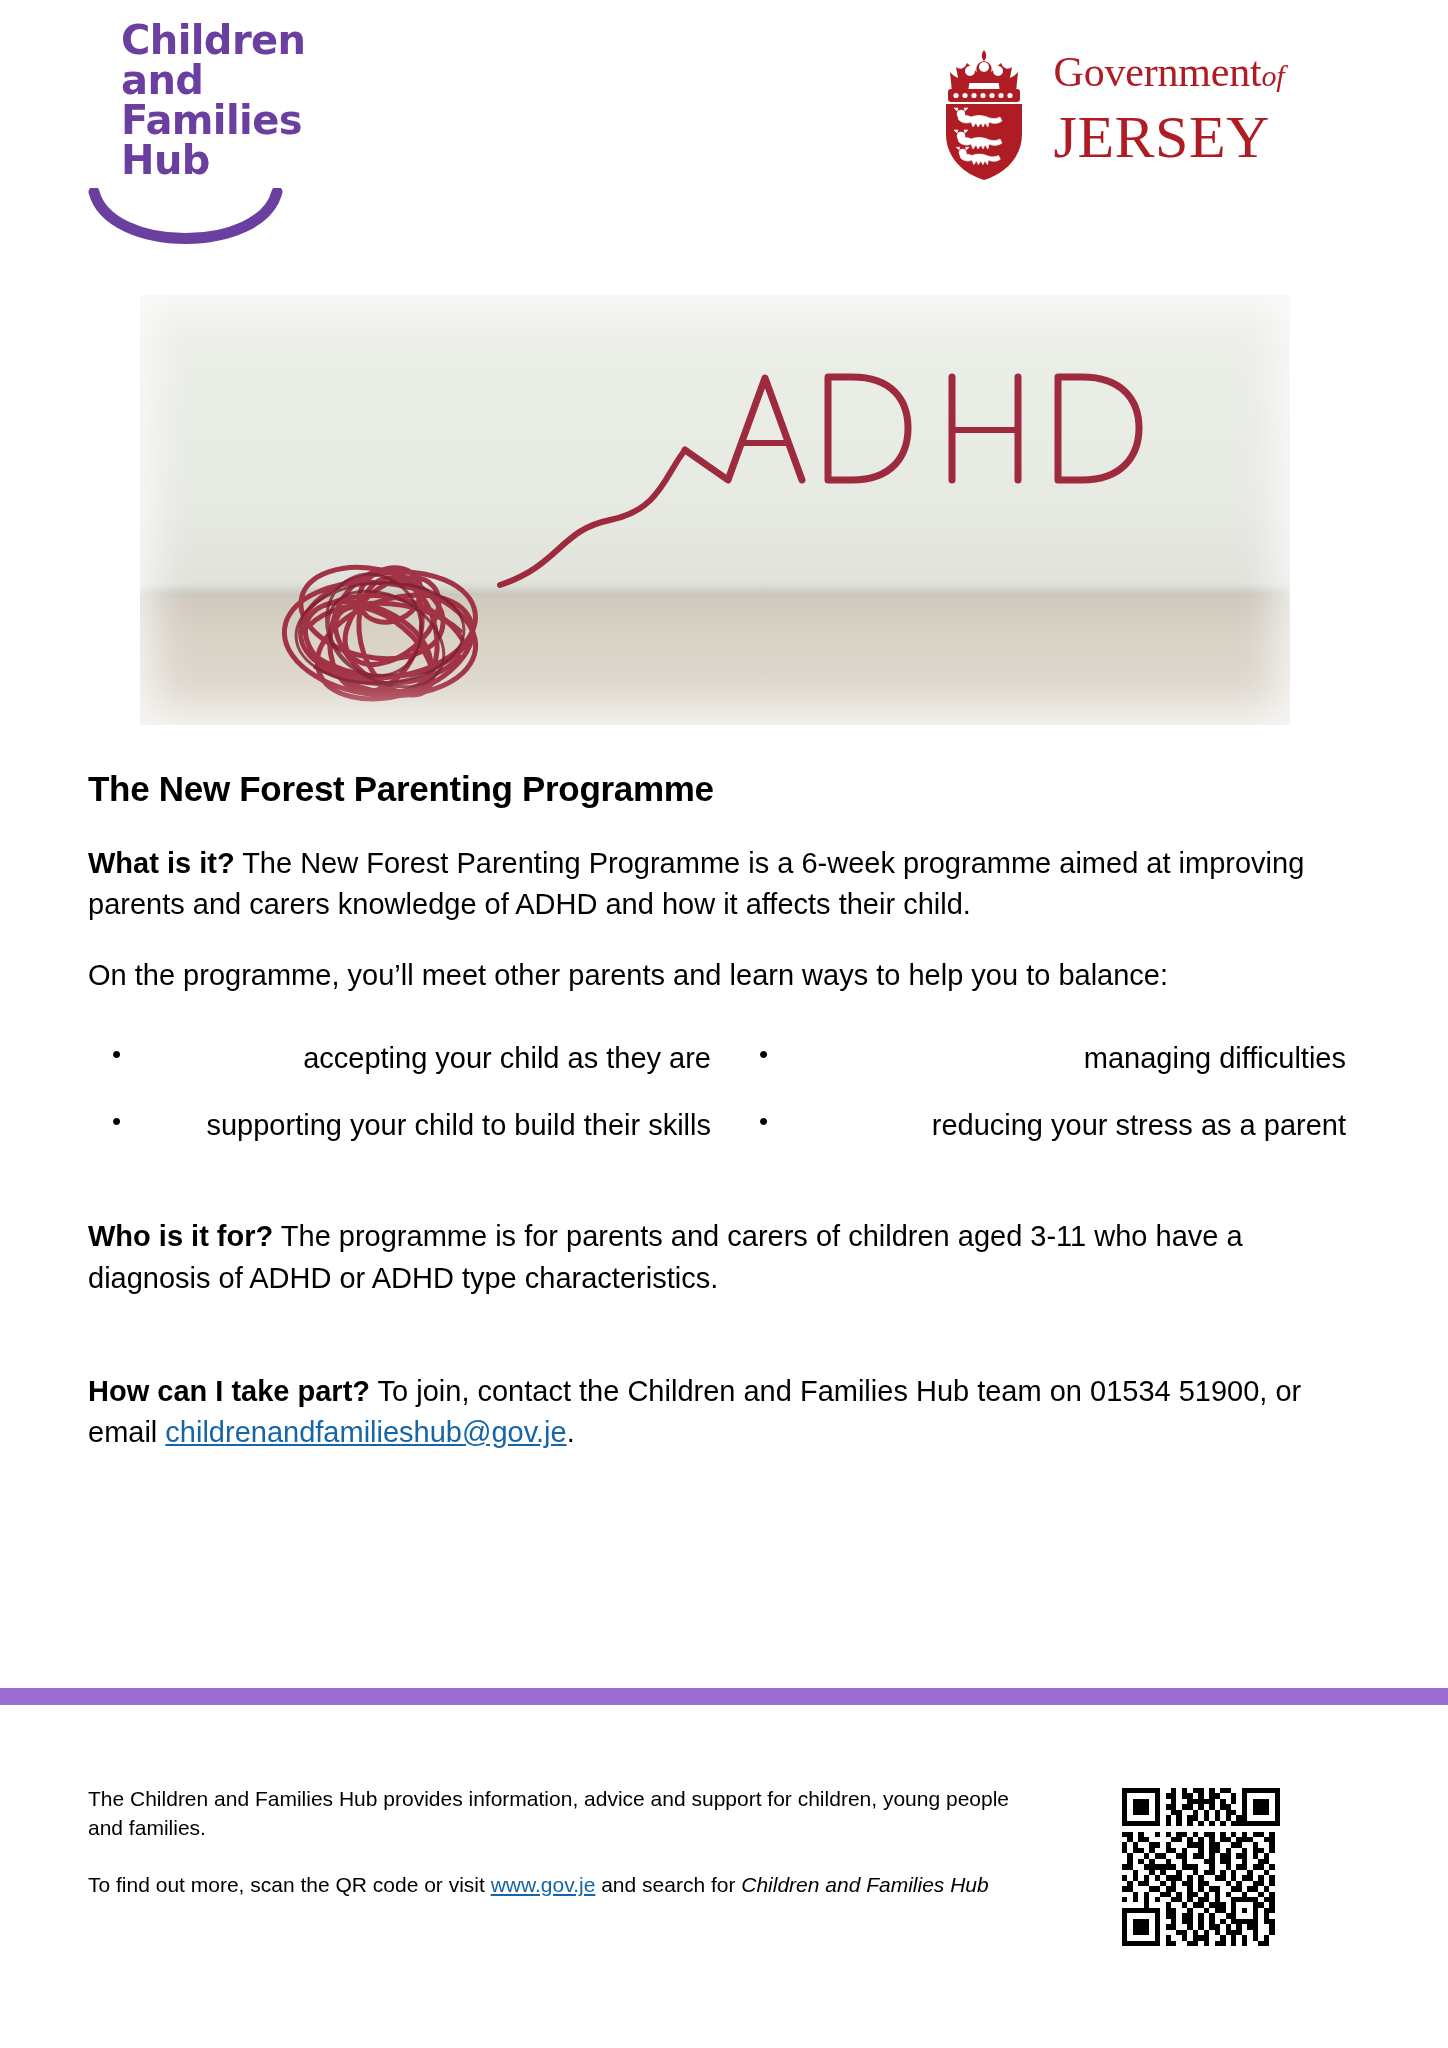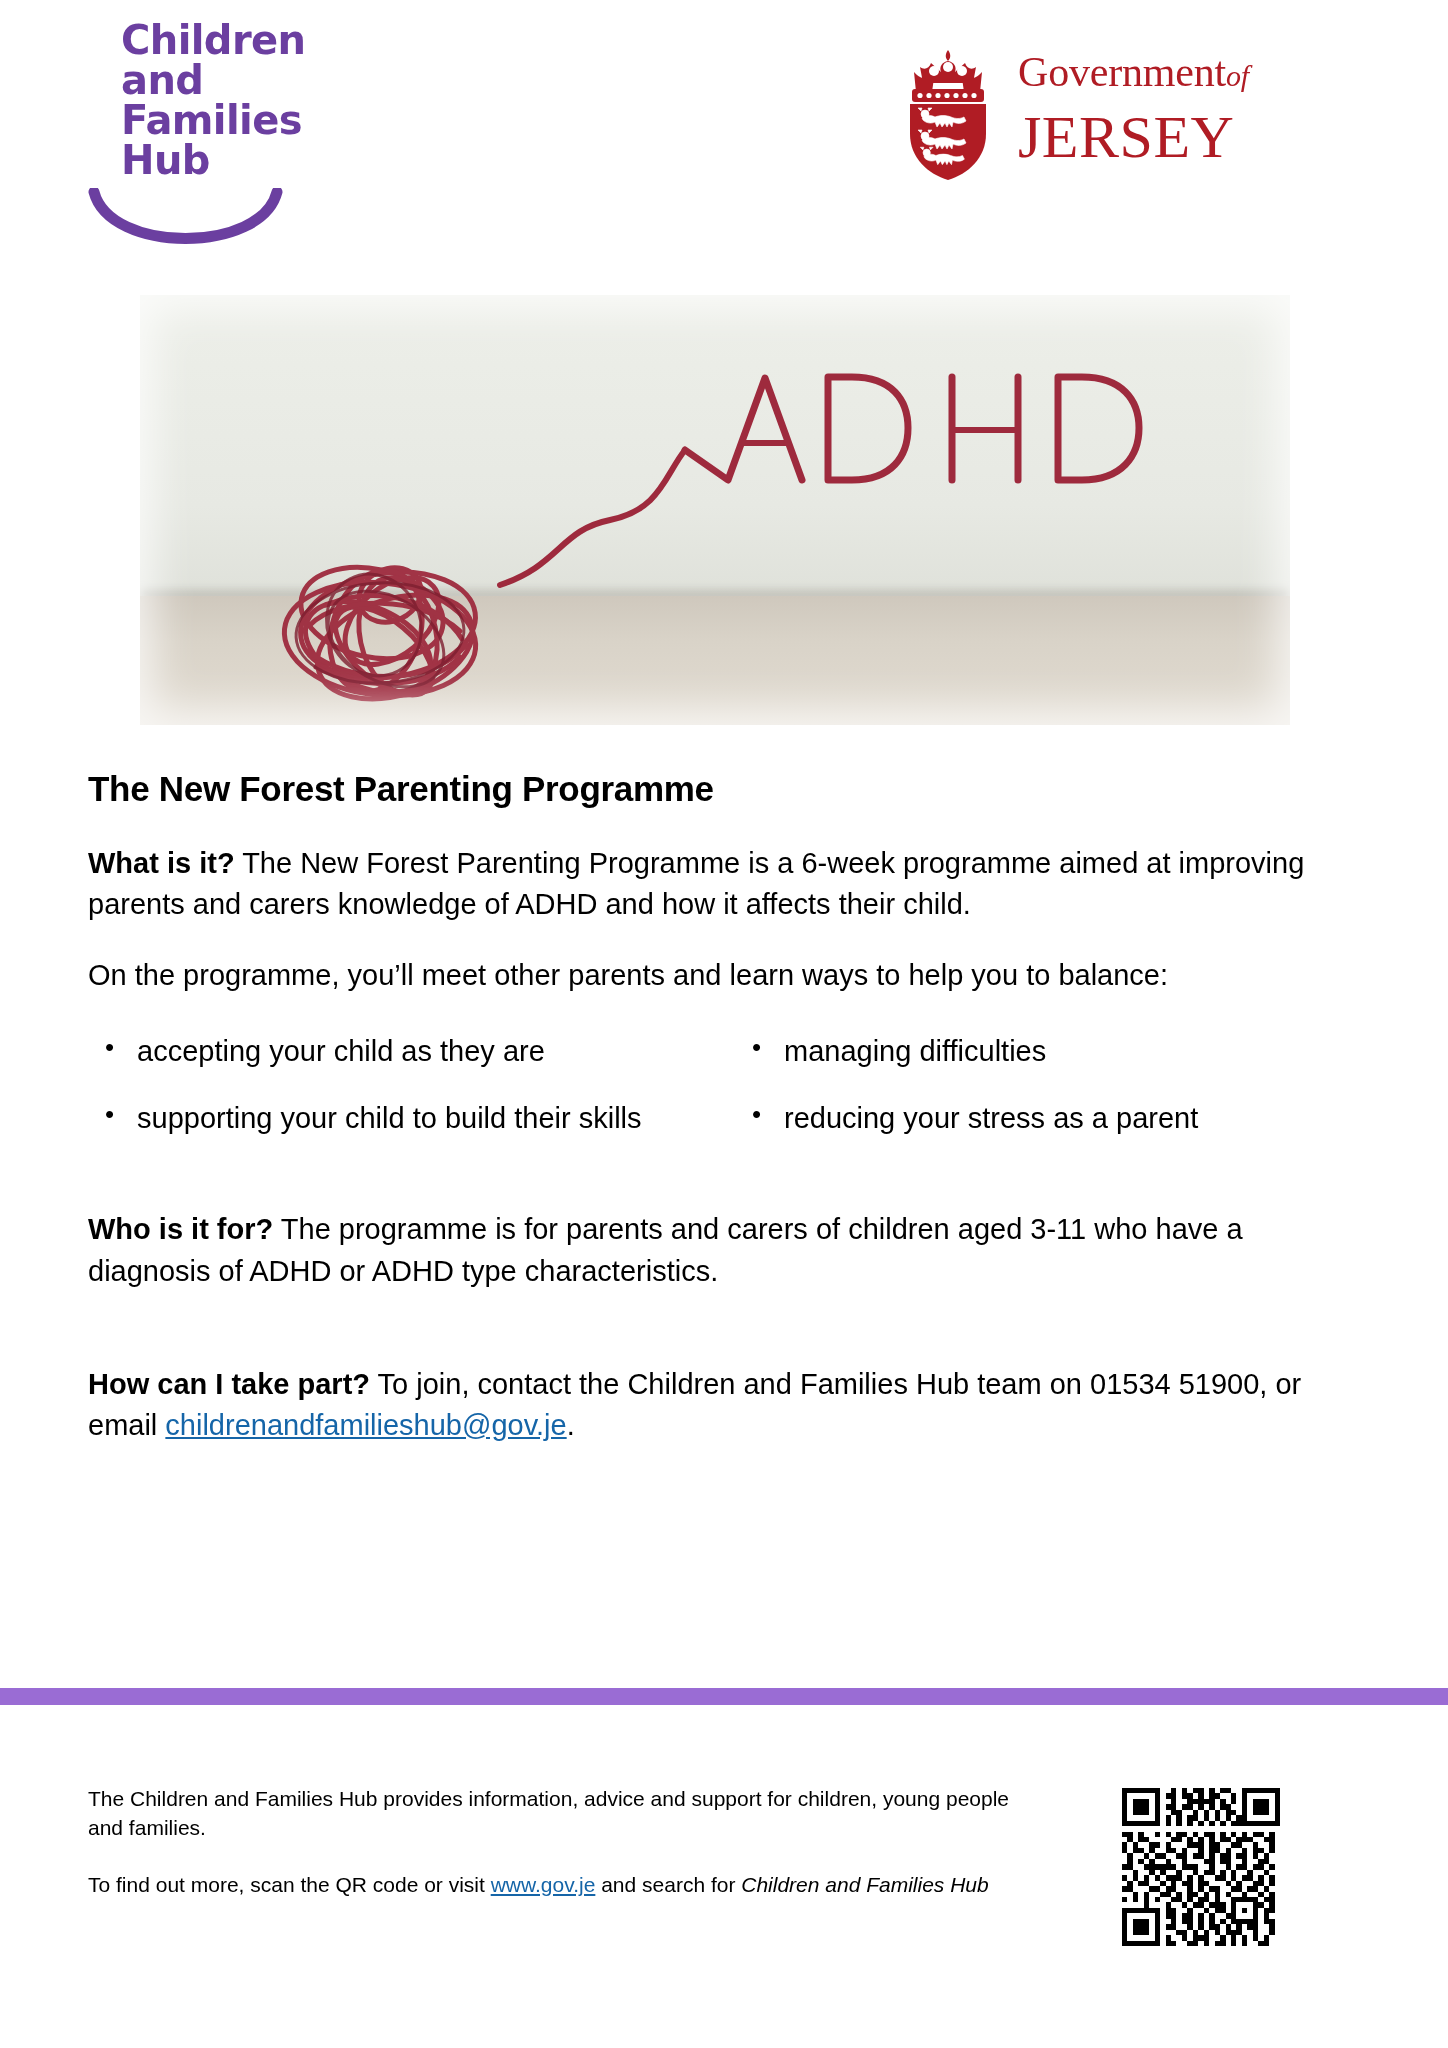--- a/index.html
+++ b/index.html
@@ -50,20 +50,21 @@
   }
 
   .goj-logo {
     position: absolute;
     left: 900px;
     top: 48px;
     width: 420px;
     height: 135px;
     display: flex;
     align-items: flex-start;
+    justify-content: center;
   }
   .goj-crest {
     width: 96px;
     height: 132px;
     flex: 0 0 auto;
   }
   .goj-words {
     margin-left: 22px;
     padding-top: 4px;
     color: #B01C24;
@@ -160,22 +161,23 @@
 
   .bullets {
     display: flex;
     width: 100%;
     margin: 6px 0 44px 0;
   }
   .bullets .col { width: 50%; }
   .bullets .col.right { padding-left: 12px; }
   ul.blist {
     list-style: none;
-    margin: 5px;
+    margin: 12px;
     padding: 0;
+    text-align: right;
   }
   ul.blist li {
     position: relative;
     font-size: 29px;
     line-height: 1.42;
     padding-left: 44px;
     margin-bottom: 26px;
   }
   ul.blist li::before {
     content: "\2022";

